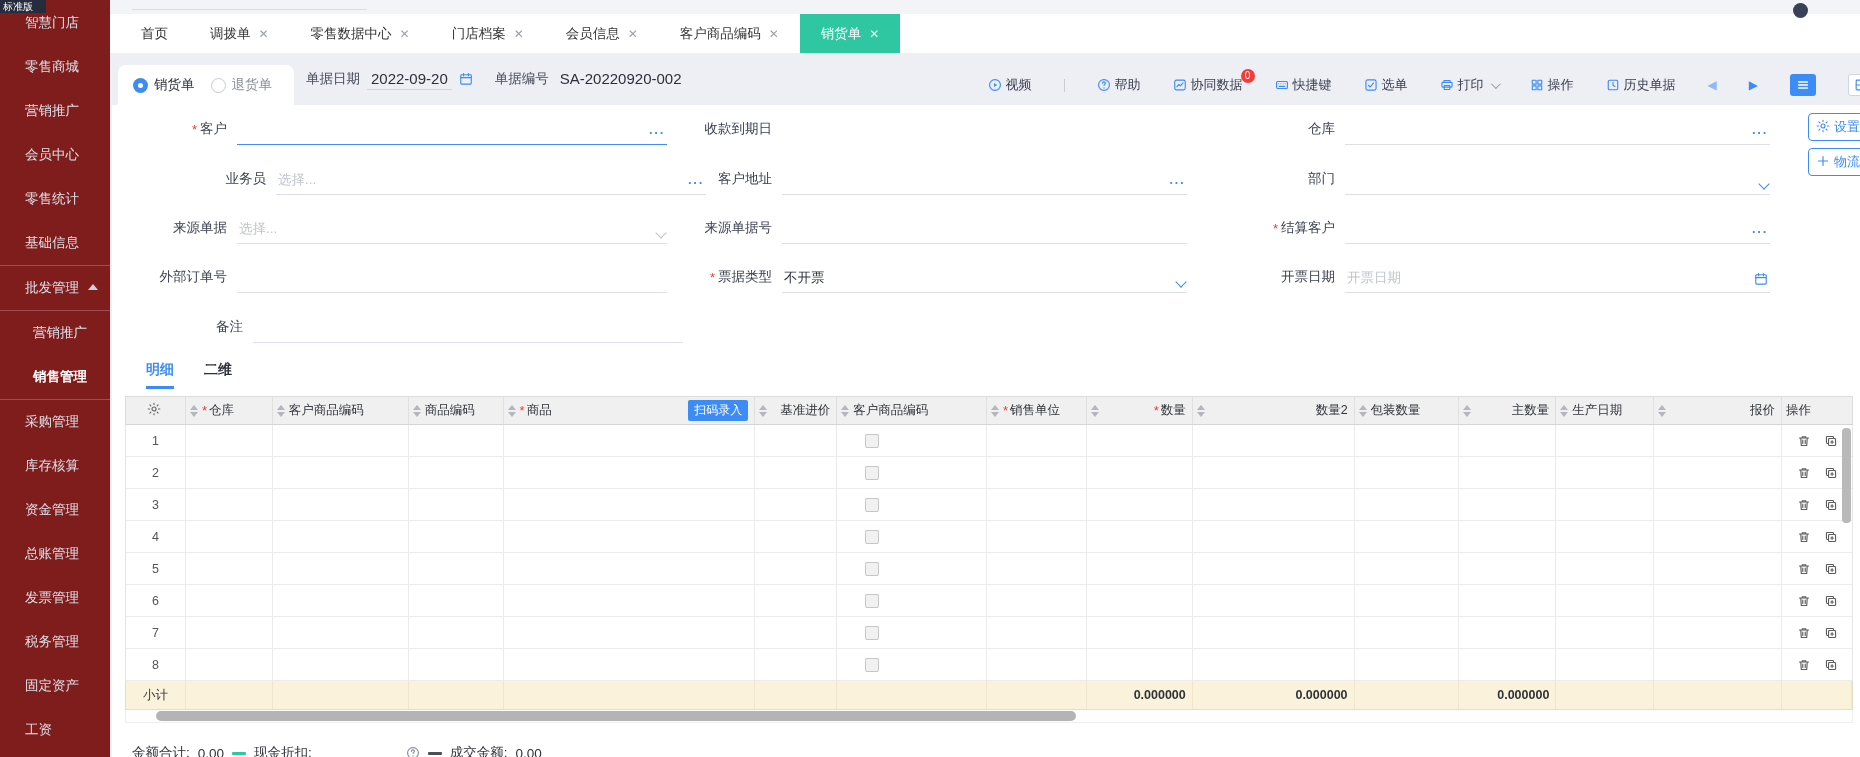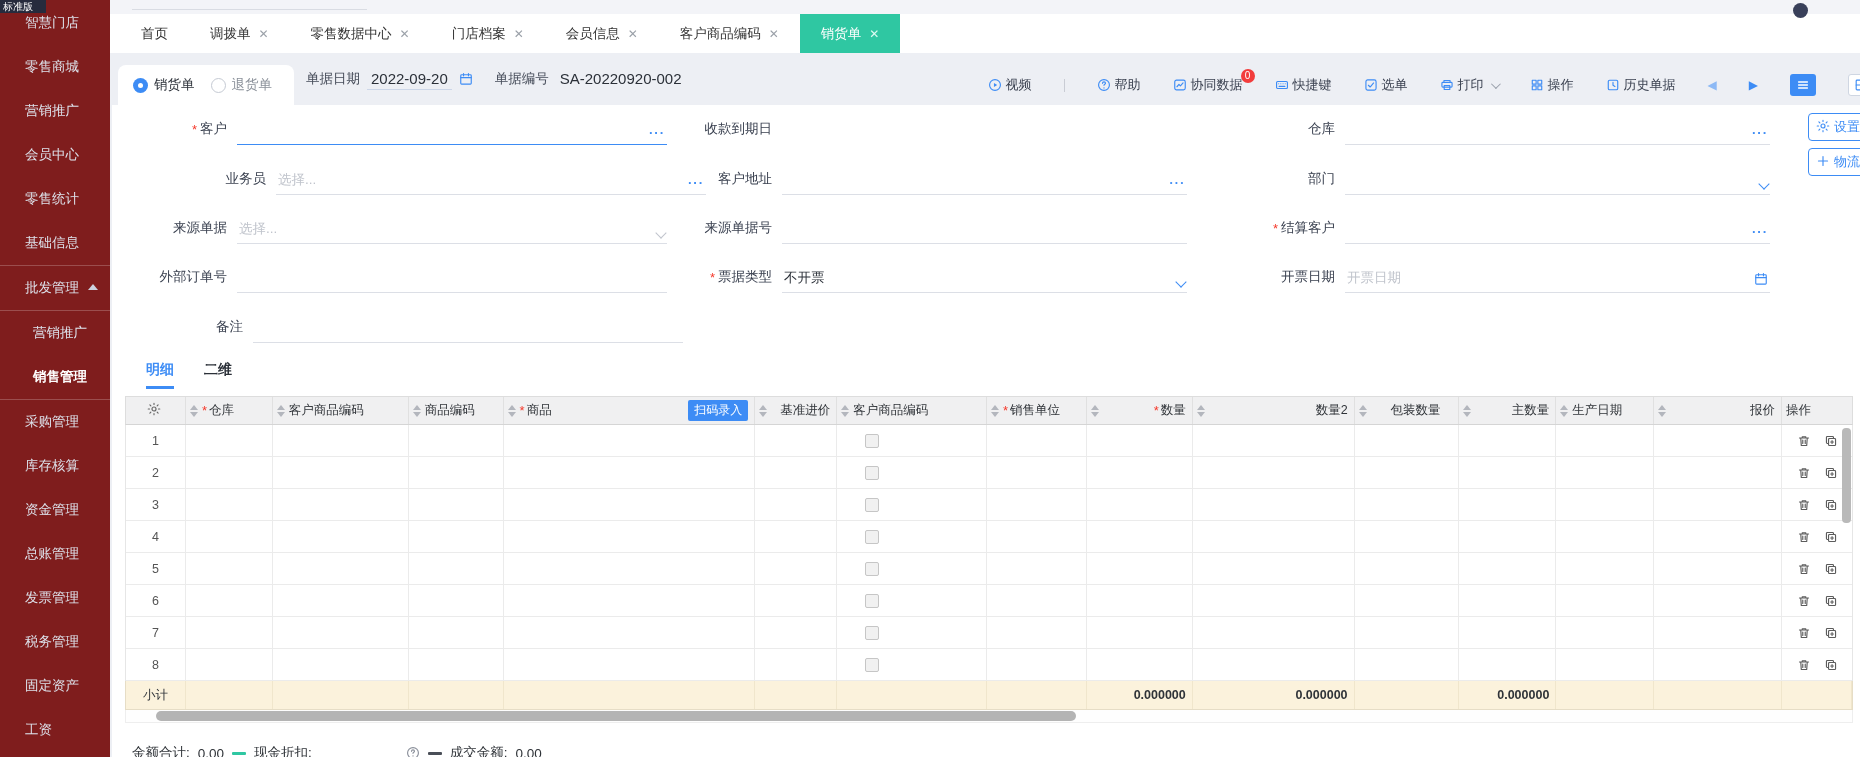--- a/index.html
+++ b/index.html
@@ -519,21 +519,21 @@
           </div>
           <div class="g-hcell al-r" style="width: 162px;">
             <span class="sorts">
               <i class="up"></i>
               <i class="dn"></i>
             </span>
             <span class="lbl-wrap">
               <span class="lbl">数量2</span>
             </span>
           </div>
-          <div class="g-hcell" style="width: 105px; gap: 20px;">
+          <div class="g-hcell" style="width: 105px;">
             <span class="sorts">
               <i class="up"></i>
               <i class="dn"></i>
             </span>
             <span class="lbl-wrap">
               <span class="lbl">包装数量</span>
             </span>
           </div>
           <div class="g-hcell al-r" style="width: 97px;">
             <span class="sorts">

